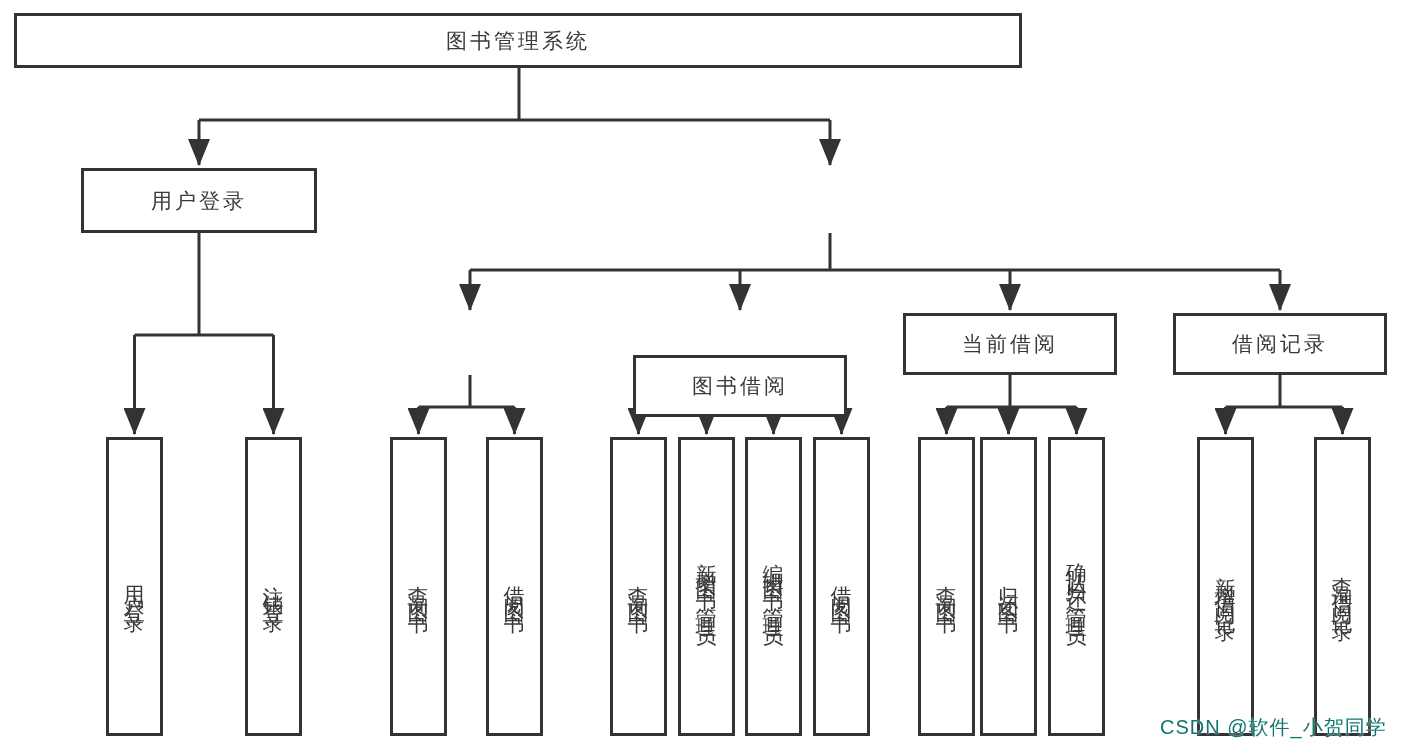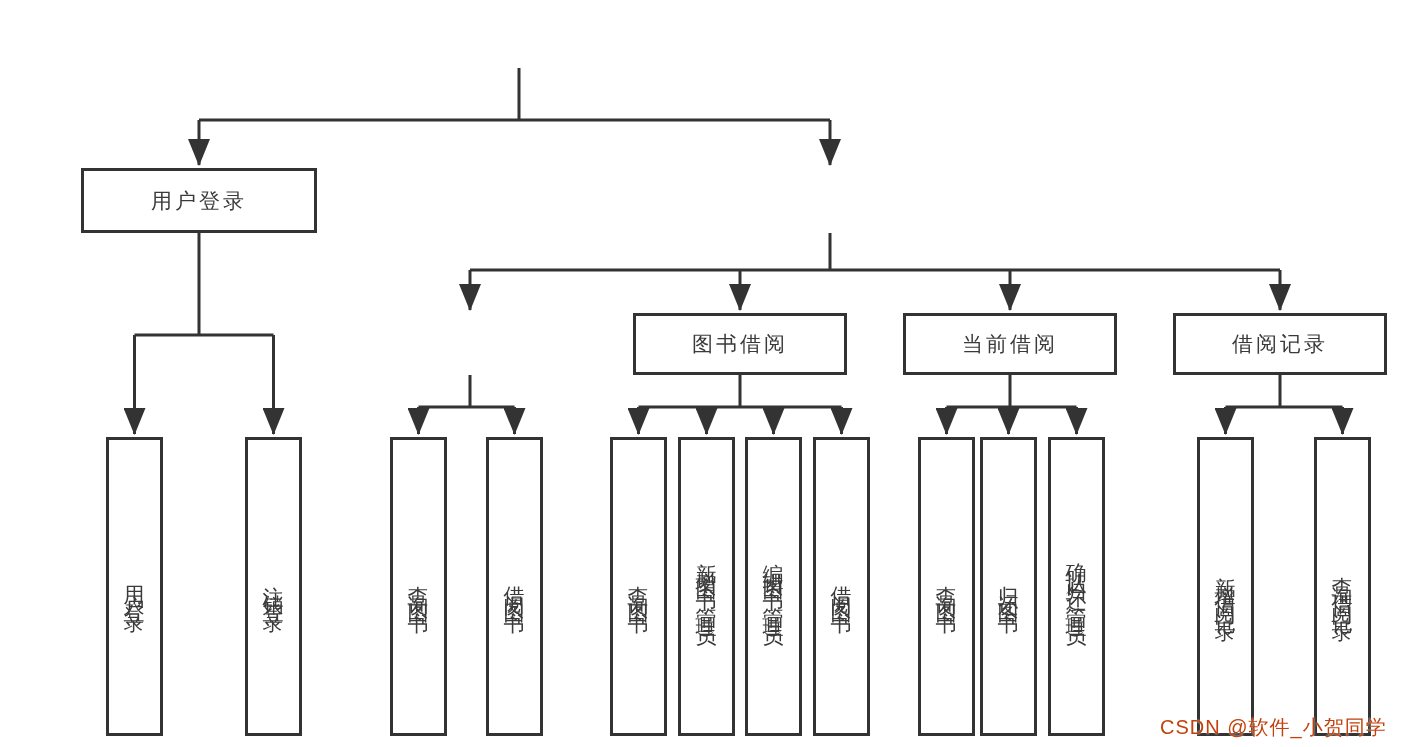--- a/index.html
+++ b/index.html
@@ -59,21 +59,21 @@
     letter-spacing: 9px;
     line-height: 1;
     white-space: nowrap;
   }
   #watermark {
     position: absolute;
     left: 1160px;
     top: 714px;
     font-size: 20px;
     letter-spacing: 1px;
-    color: #c2410c;
+    color: #0f766e;
     white-space: nowrap;
     text-shadow: 0 0 2px #ffffff;
   }
 </style>
 </head>
 <body>
 
 <div id="canvas">
 
   <svg id="connectors" viewBox="0 0 1405 747" xmlns="http://www.w3.org/2000/svg">
@@ -112,24 +112,25 @@
       <line x1="946.5" y1="407" x2="946.5" y2="434" marker-end="url(#arrow)"></line>
       <line x1="1008.5" y1="407" x2="1008.5" y2="434" marker-end="url(#arrow)"></line>
       <line x1="1076.5" y1="407" x2="1076.5" y2="434" marker-end="url(#arrow)"></line>
 
       <path d="M1280,375 V407 M1225.5,407 H1342.5"></path>
       <line x1="1225.5" y1="407" x2="1225.5" y2="434" marker-end="url(#arrow)"></line>
       <line x1="1342.5" y1="407" x2="1342.5" y2="434" marker-end="url(#arrow)"></line>
     </g>
   </svg>
 
+  <div class="node root h">图书管理系统</div>
 
   <div class="node l2 h" style="left:81px;">用户登录</div>
 
-  <div class="node l3 h" style="left:633px;">图书借阅</div>
+  <div class="node l3 h" style="left:633px;margin-top:42px;">图书借阅</div>
   <div class="node l3 h" style="left:903px;font-family:Liberation Serif, serif;">当前借阅</div>
   <div class="node l3 h" style="left:1173px;">借阅记录</div>
 
   <div class="node leaf" style="left:106px;">
     <span class="vtext">用户登录</span>
   </div>
   <div class="node leaf" style="left:245px;">
     <span class="vtext">注销登录</span>
   </div>
   <div class="node leaf" style="left:390px;">

